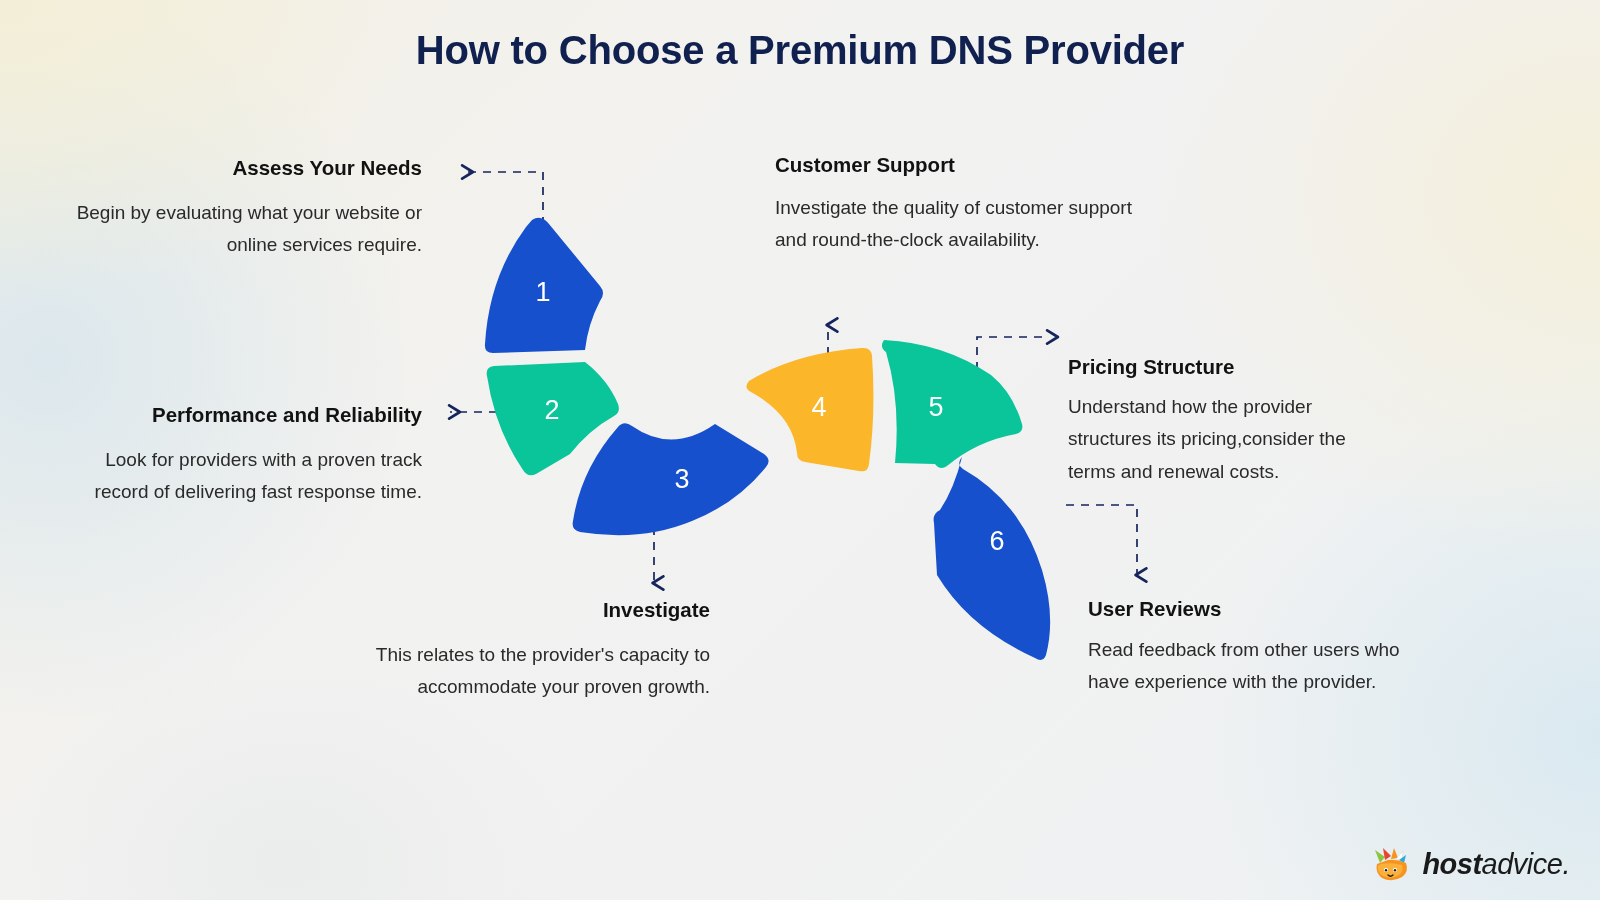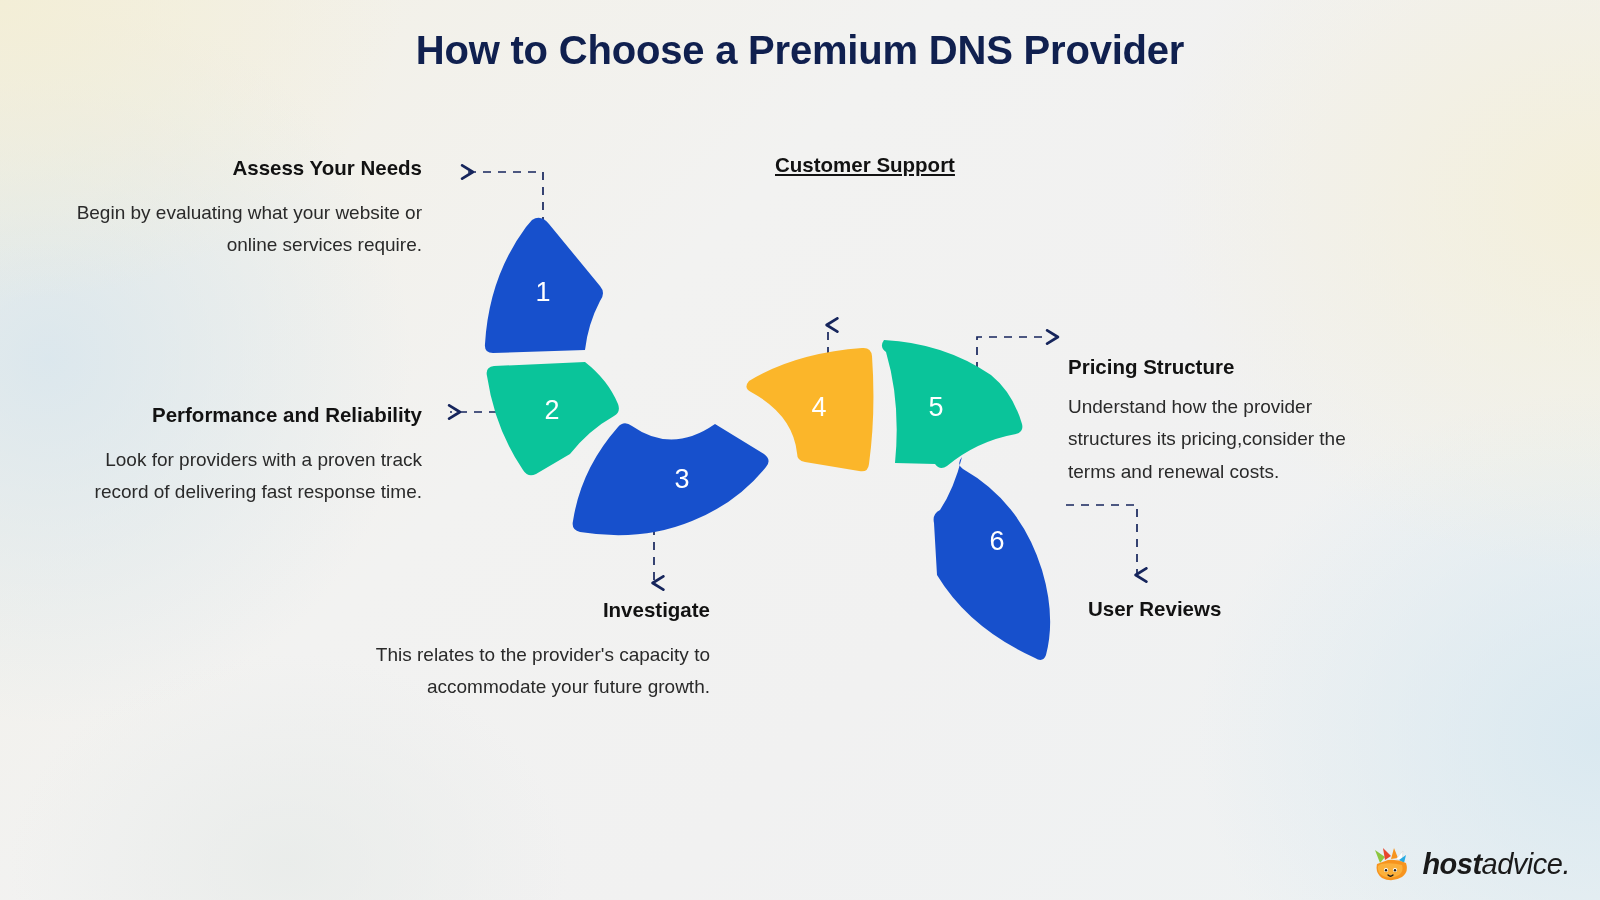--- a/index.html
+++ b/index.html
@@ -61,21 +61,21 @@
 
   #b1 { left: 70px;   top: 156px; width: 352px; }
   #b2 { left: 60px;   top: 403px; width: 362px; }
   #b3 { left: 372px;  top: 598px; width: 338px; }
   #b4 { left: 775px;  top: 153px; width: 390px; }
   #b5 { left: 1068px; top: 326px; width: 330px; margin-top: 29px; }
   #b6 { left: 1088px; top: 597px; width: 350px; }
 
   #b5 .head { margin-bottom: 11px; }
   #b6 .head { margin-bottom: 12px; }
-  #b4 .head { margin-bottom: 14px; text-decoration: underline; }
+  #b4 .head { margin-bottom: 14px; }
 
   svg#art {
     position: absolute;
     left: 0; top: 0;
     width: 1600px;
     height: 900px;
   }
   .seg-num {
     font-family: "Liberation Sans", sans-serif;
     font-size: 27px;
@@ -188,34 +188,36 @@
     <div class="body">Look for providers with a proven track record of delivering fast response time.</div>
   </div>
 
   <div class="block align-right" id="b1">
     <div class="head">Assess Your Needs</div>
     <div class="body">Begin by evaluating what your website or online services require.</div>
   </div>
 
   <div class="block align-right" id="b3">
     <div class="head">Investigate</div>
-    <div class="body">This relates to the provider's capacity to accommodate your future growth.</div>
+    <div class="body">This relates to the provider's capacity to accommodate your proven growth.</div>
   </div>
 
   <div class="block align-left" id="b4">
     <div class="head">Customer Support</div>
+    <div class="body">Investigate the quality of customer support and round-the-clock availability.</div>
   </div>
 
   <div class="block align-left" id="b5">
     <div class="head">Pricing Structure</div>
     <div class="body">Understand how the provider structures its pricing,consider the terms and renewal costs.</div>
   </div>
 
   <div class="block align-left" id="b6">
     <div class="head">User Reviews</div>
+    <div class="body">Read feedback from other users who have experience with the provider.</div>
   </div>
 
   <div id="logo">
     <svg width="42" height="36" viewBox="0 0 42 36">
       <path d="M9,17 L4,4 L14,11 Z" fill="#8cc63f"></path>
       <path d="M14,14 L12,2 L20,10 Z" fill="#e8452c"></path>
       <path d="M20,13 L23,2 L27,12 Z" fill="#f7941e"></path>
       <path d="M25,13 L32,5 L31,15 Z" fill="#ffffff" stroke="#d8d8d8" stroke-width="0.6"></path>
       <path d="M28,14 L35,9 L33,17 Z" fill="#29abe2"></path>
       <path d="M6,18 Q4,27 11,32 Q21,37 31,31 Q38,26 35,17 Q26,13 17,14 Z" fill="#f7941e"></path>

